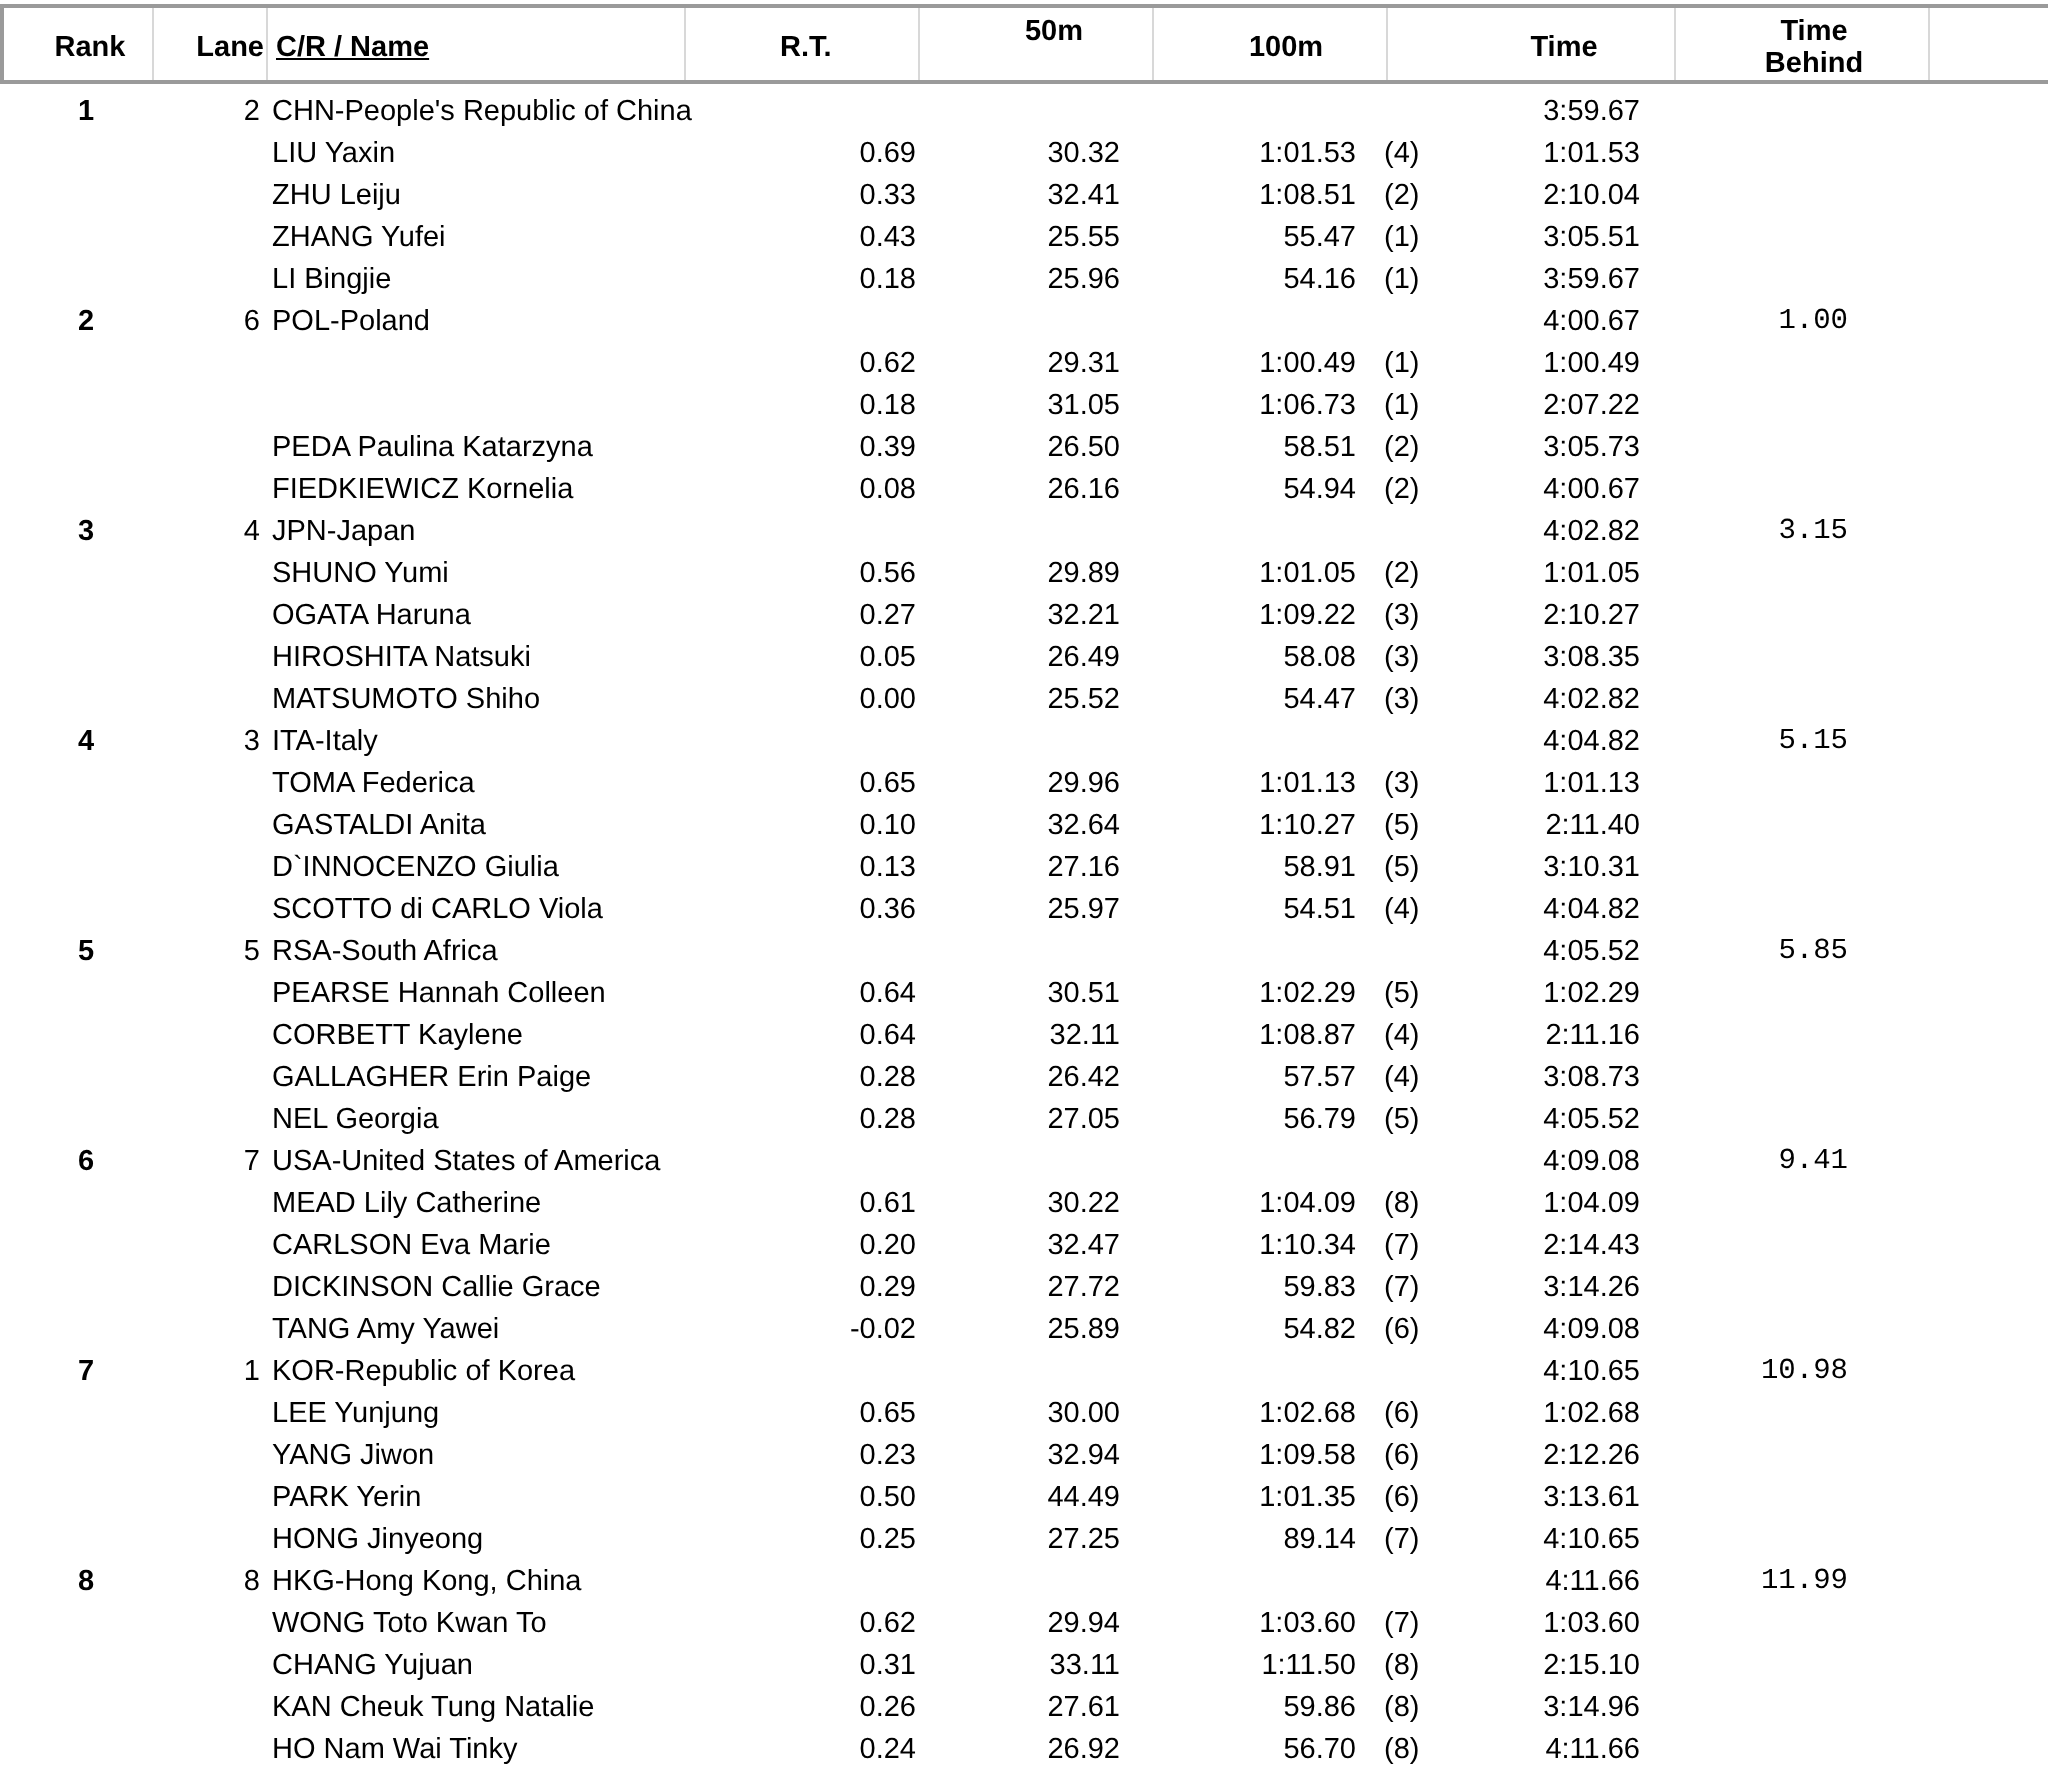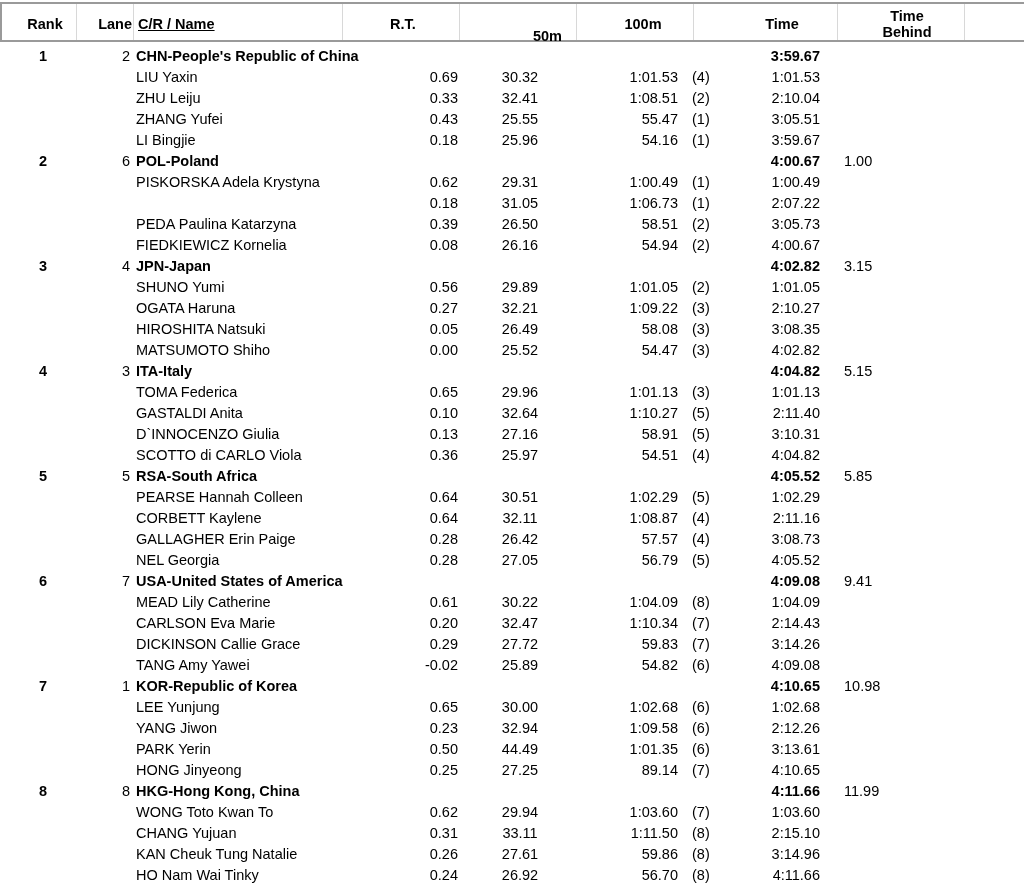--- a/index.html
+++ b/index.html
@@ -46,21 +46,21 @@
     top: 0;
     bottom: 0;
     width: 1px;
     background: #d8d8d8;
   }
 
   .h-rank     { left: 13px;  top: 12px; width: 60px;  text-align: center; }
   .h-lane     { left: 76px;  top: 12px; width: 54px;  text-align: right; }
   .h-name     { left: 136px; top: 12px; text-align: left; text-decoration: underline; }
   .h-rt       { left: 388px; top: 12px; width: 70px;  }
-  .h-50m      { left: 490px; top: 24px; width: 70px;  text-align: right; }
+  .h-50m      { left: 490px; top: 4px; width: 70px;  text-align: center; }
   .h-100m     { left: 604px; top: 12px; width: 74px;  text-align: center; }
   .h-time     { left: 740px; top: 12px; width: 80px;  text-align: center; }
   .h-behind   { left: 855px; top: 4px;  width: 100px; text-align: center; line-height: 17px; }
 
   
   .rows {
     position: relative;
     padding-top: 4px;
   }
   .row {
@@ -73,28 +73,28 @@
     font-size: 14.5px;
     line-height: 21px;
     white-space: nowrap;
     color: #000;
   }
 
   .c-rank    { left: 13px;  width: 60px;  text-align: center; font-weight: bold; }
   .c-lane    { left: 76px;  width: 54px;  text-align: right; }
   .c-name    { left: 136px; text-align: left; }
   .c-rt      { left: 378px; width: 80px;  text-align: right; }
-  .c-50m     { left: 480px; width: 80px;  text-align: center; }
+  .c-50m     { left: 480px; width: 80px;  text-align: right; }
   .c-100m    { left: 594px; width: 84px;  text-align: right; }
   .c-pos     { left: 692px; width: 38px;  text-align: left; }
   .c-time    { left: 740px; width: 80px;  text-align: right; }
-  .c-behind  { left: 844px; width: 80px;  text-align: left; }
+  .c-behind  { left: 844px; width: 80px;  text-align: right; font-family: Liberation Mono, monospace; }
 
   .row.team .c-name,
-  .row.team .c-time { font-weight: bold; }
+  .row.team .c-time { font-weight: normal; }
   .row.team .c-rank { font-weight: bold; }
   .row.swimmer .c-name { font-weight: normal; }
 </style>
 </head>
 <body>
 
 <div class="results-sheet">
 
   <div class="table-header">
     <div class="hsep" style="left:74px"></div>
@@ -157,21 +157,20 @@
         <div class="cell c-time">3:59.67</div>
       </div>
       <div class="row team">
         <div class="cell c-rank">2</div>
         <div class="cell c-lane">6</div>
         <div class="cell c-name">POL-Poland</div>
         <div class="cell c-time">4:00.67</div>
         <div class="cell c-behind">1.00</div>
       </div>
       <div class="row swimmer">
-        <div class="cell c-name">PISKORSKA Adela Krystyna</div>
         <div class="cell c-rt">0.62</div>
         <div class="cell c-50m">29.31</div>
         <div class="cell c-100m">1:00.49</div>
         <div class="cell c-pos">(1)</div>
         <div class="cell c-time">1:00.49</div>
       </div>
       <div class="row swimmer">
         <div class="cell c-rt">0.18</div>
         <div class="cell c-50m">31.05</div>
         <div class="cell c-100m">1:06.73</div>

